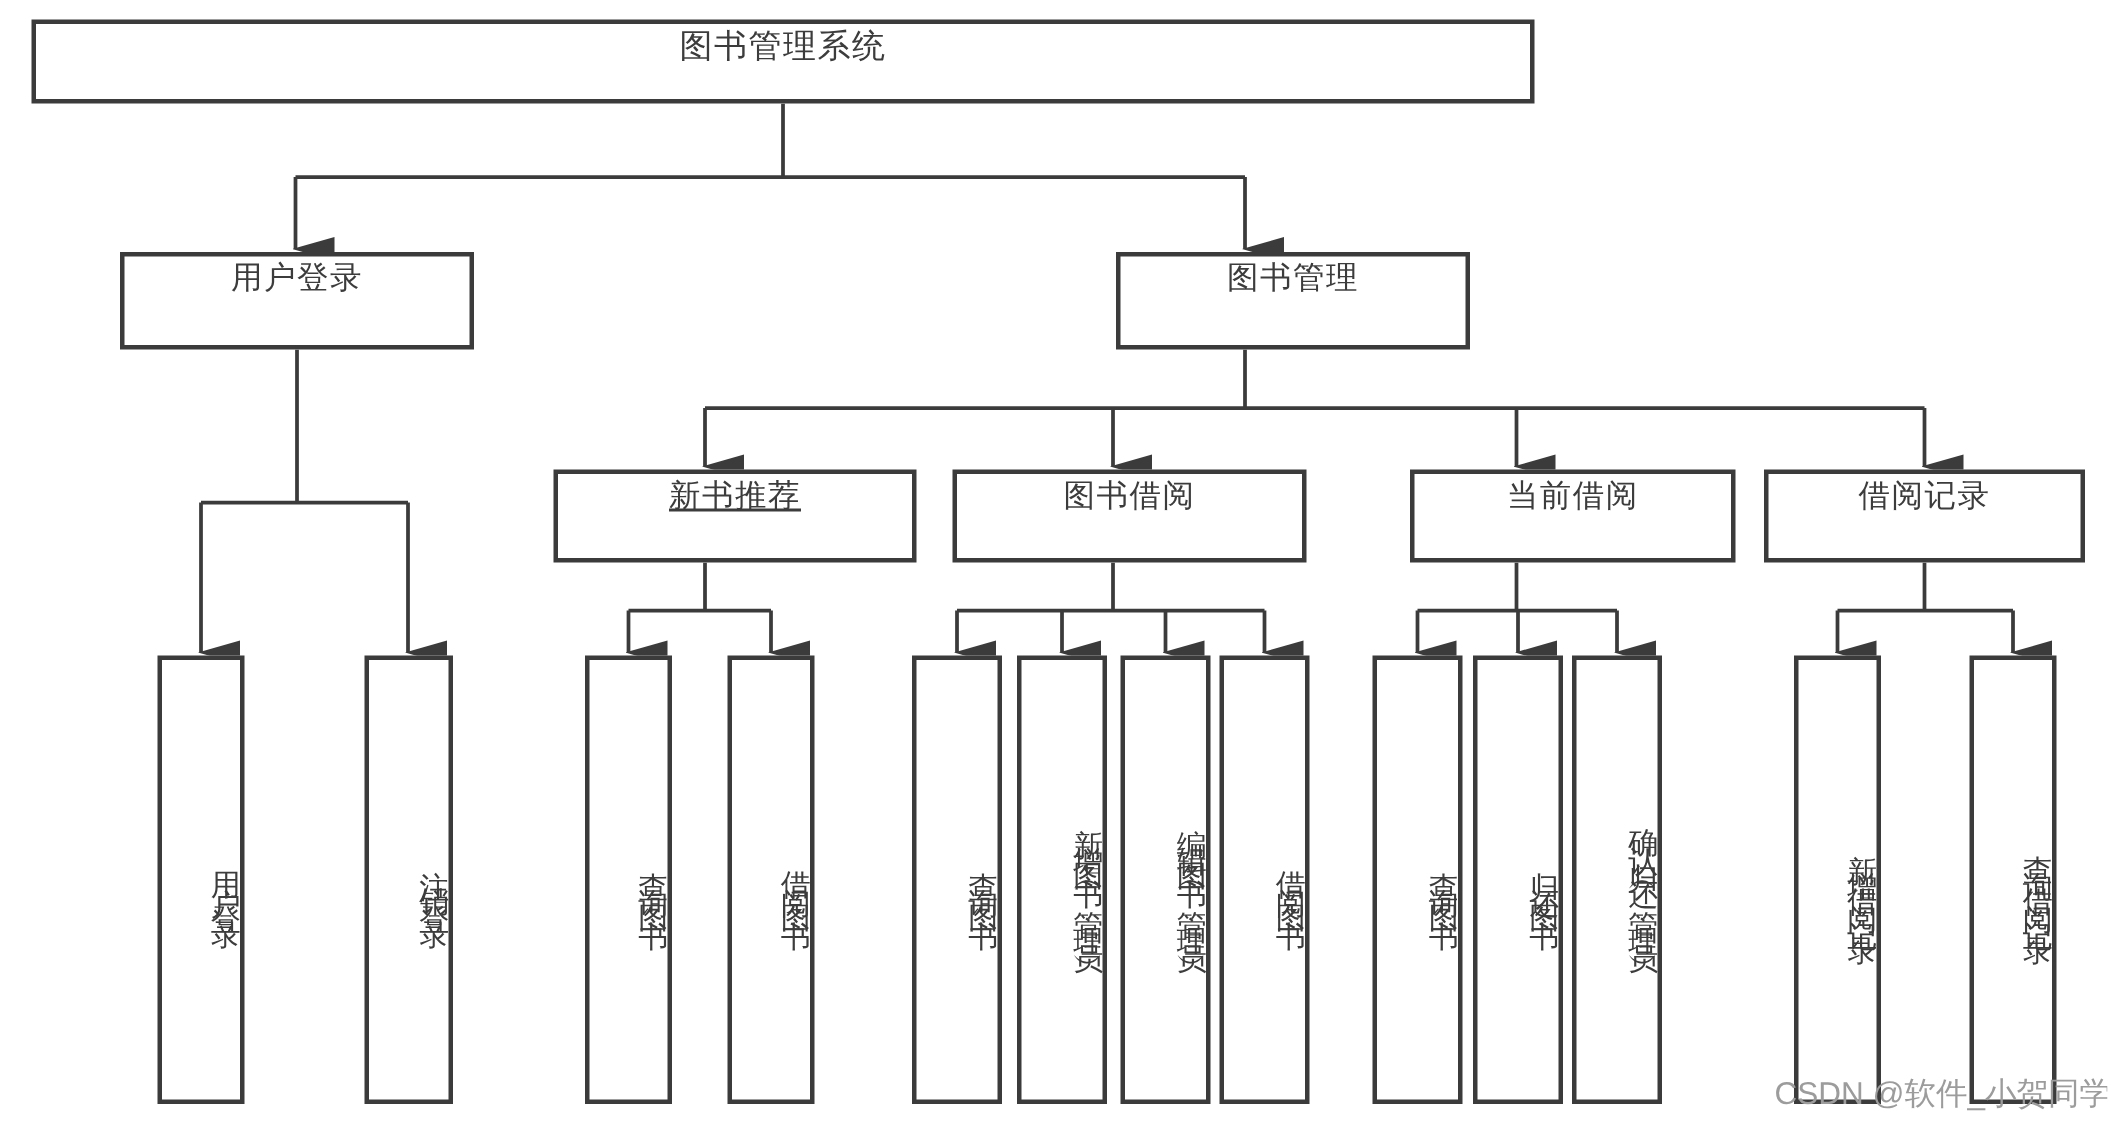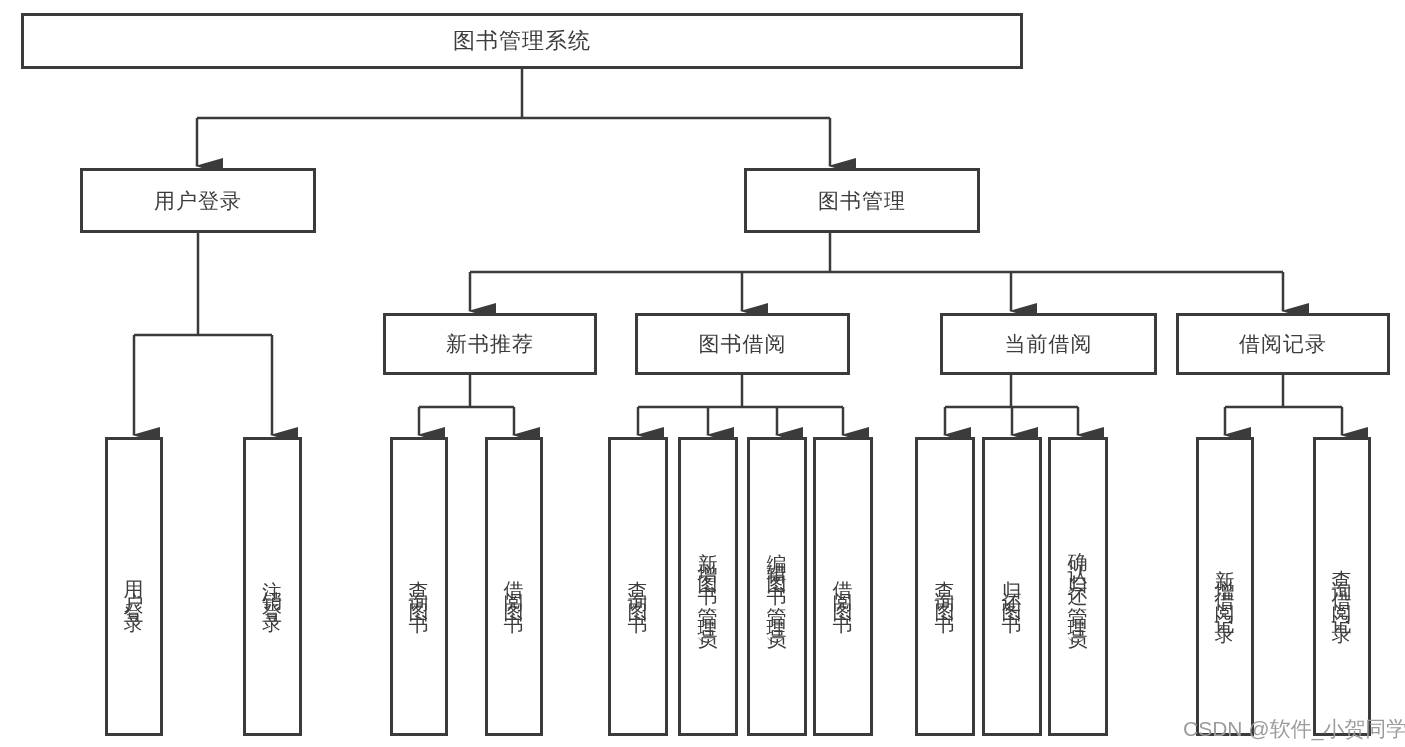--- a/index.html
+++ b/index.html
@@ -15,34 +15,34 @@
     position: absolute;
     left: 0; top: 0;
     width: 1405px; height: 747px;
   }
   .box {
     position: absolute;
     box-sizing: border-box;
     background: #ffffff;
     border: 3px solid #3b3b3b;
     display: flex;
-    align-items: center;
+    align-items: flex-start;
     justify-content: center;
     color: #3c3c3c;
     font-size: 21px;
     letter-spacing: 1px;
     white-space: nowrap;
   }
   
   .root-box   { left:21px;  top:13px;  width:1002px; height:56px; font-size:22px; }
   .lvl2-login { left:80px;  top:168px; width:236px;  height:65px; }
   .lvl2-mgmt  { left:712px; top:168px; width:236px;  height:65px;margin-left:32px; }
   .lvl3       { top:313px; height:62px; }
-  .lvl3-rec   { left:383px;  width:214px; }
-  .lvl3-bor   { left:635px;  width:215px; }
+  .lvl3-rec   { left:369px;  width:242px;text-decoration:underline; }
+  .lvl3-bor   { left:635px;  width:236px; }
   .lvl3-cur   { left:940px;  width:217px; }
   .lvl3-log   { left:1176px; width:214px; }
   
   .vbox {
     top:437px; height:299px;
     writing-mode: vertical-rl;
     text-orientation: mixed;
     letter-spacing: 11px;
     font-size: 20px;
     line-height: 1;

